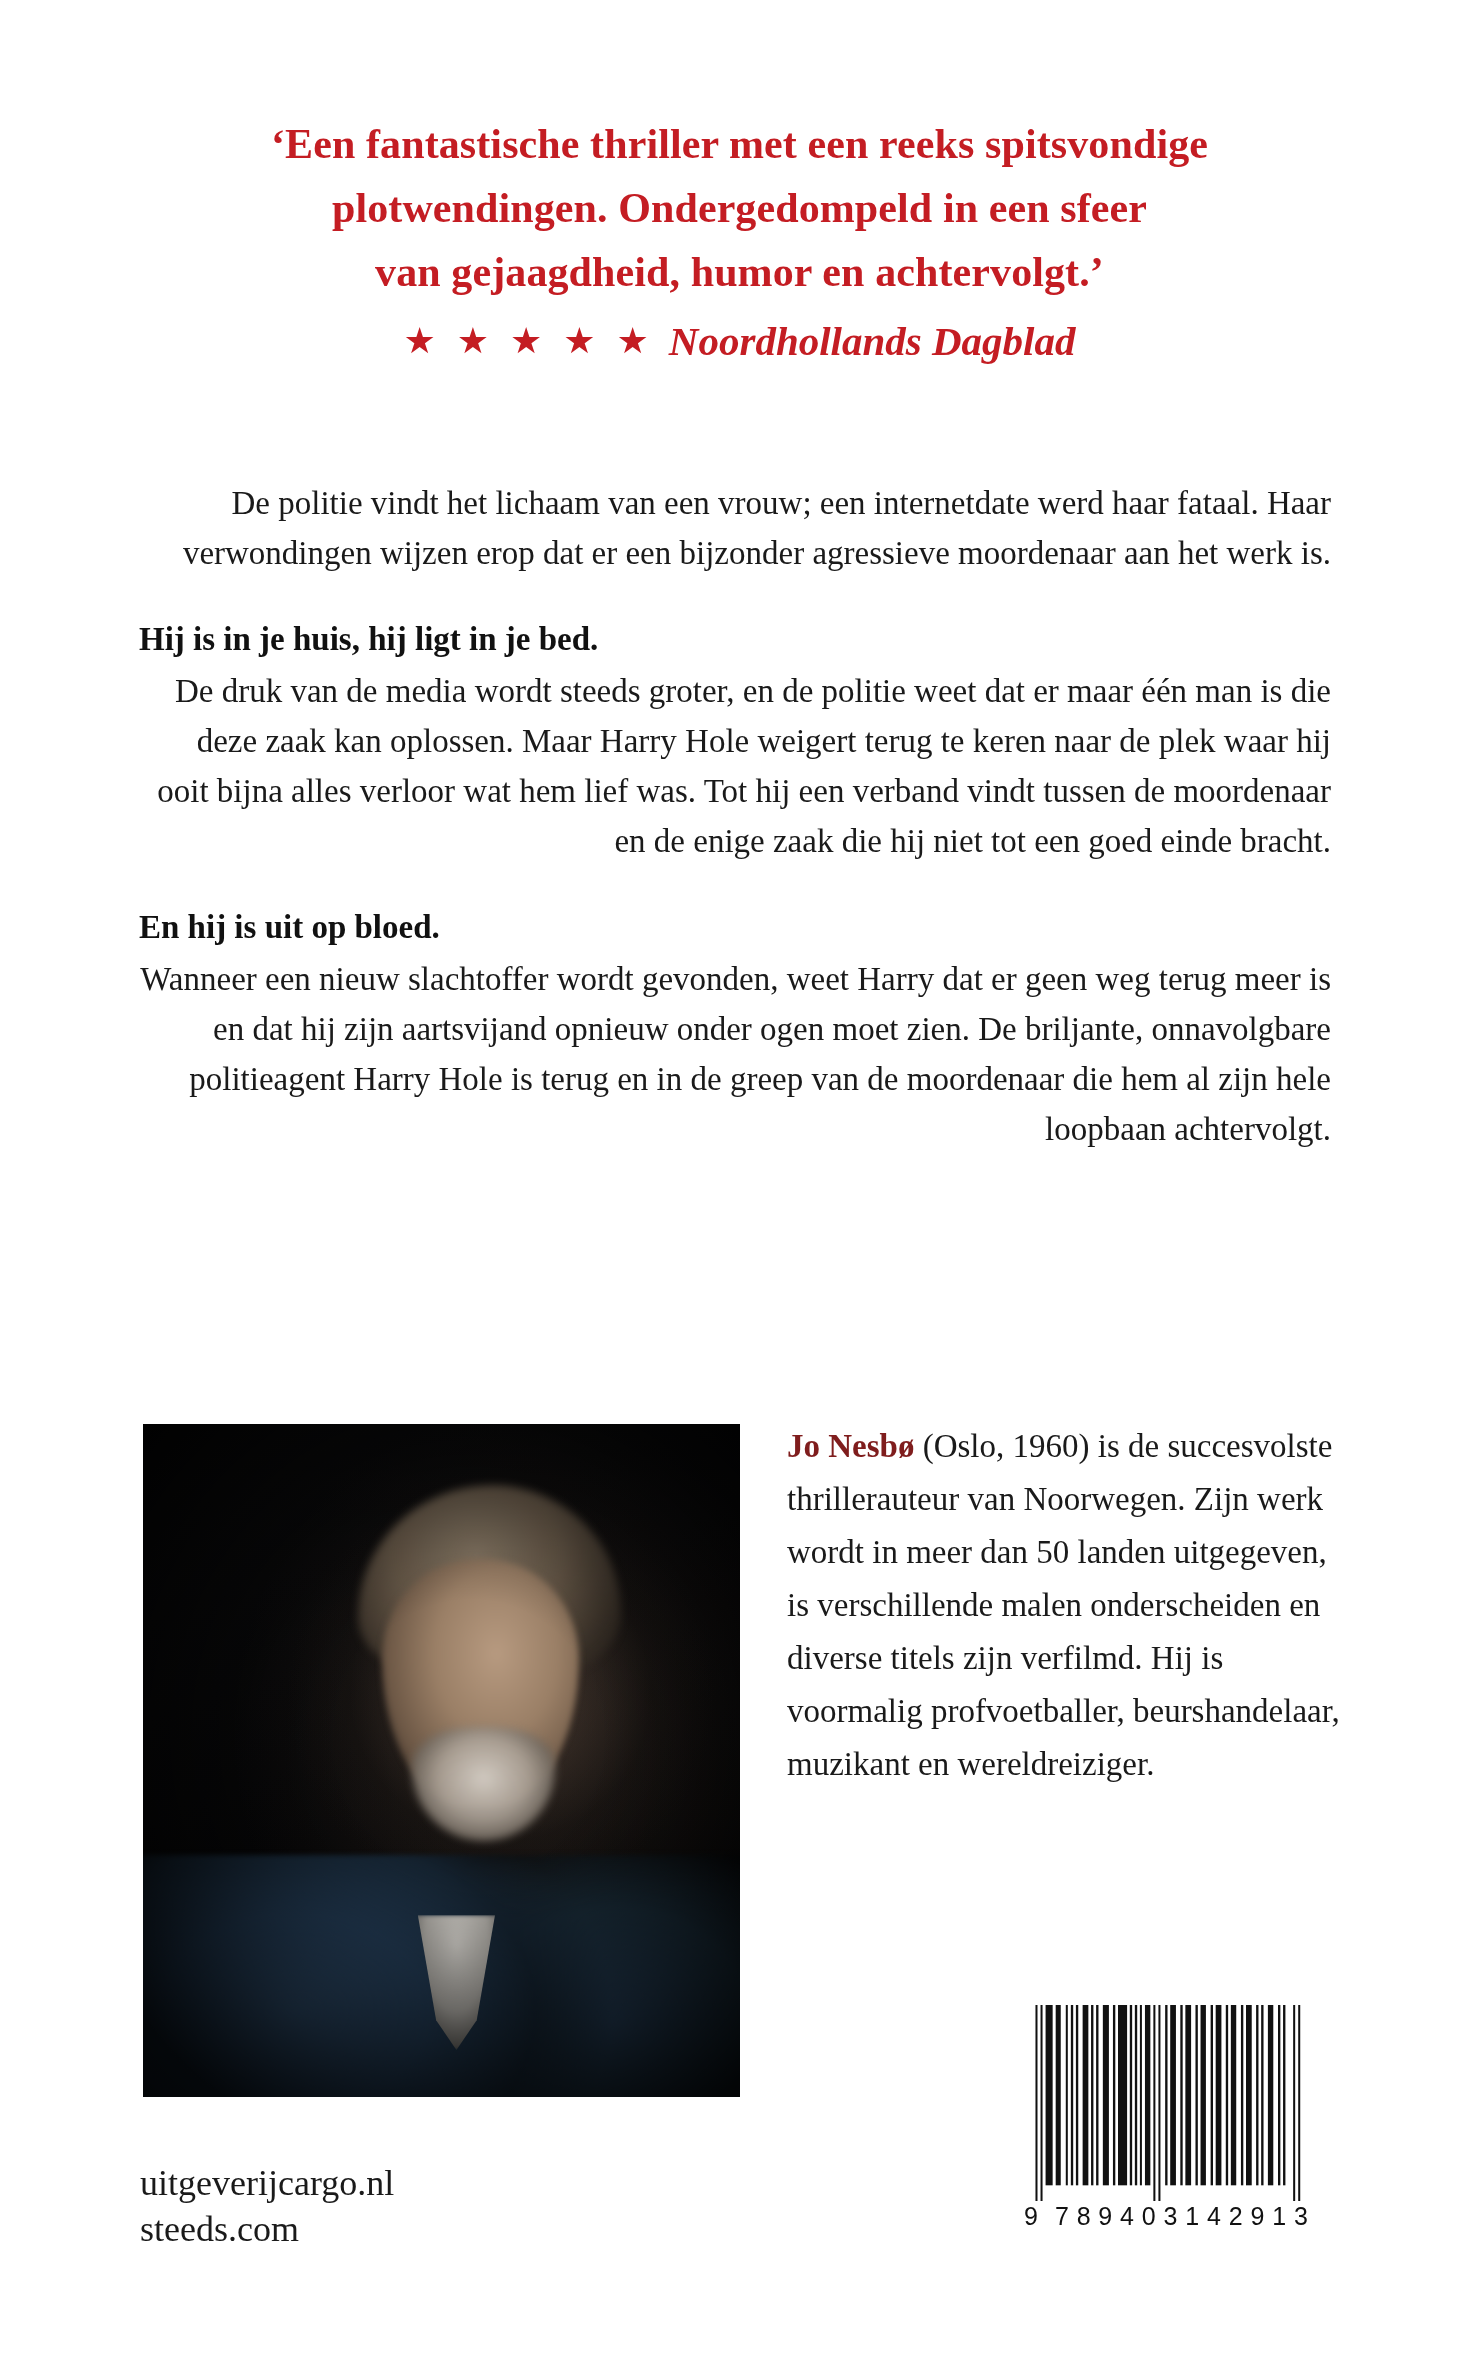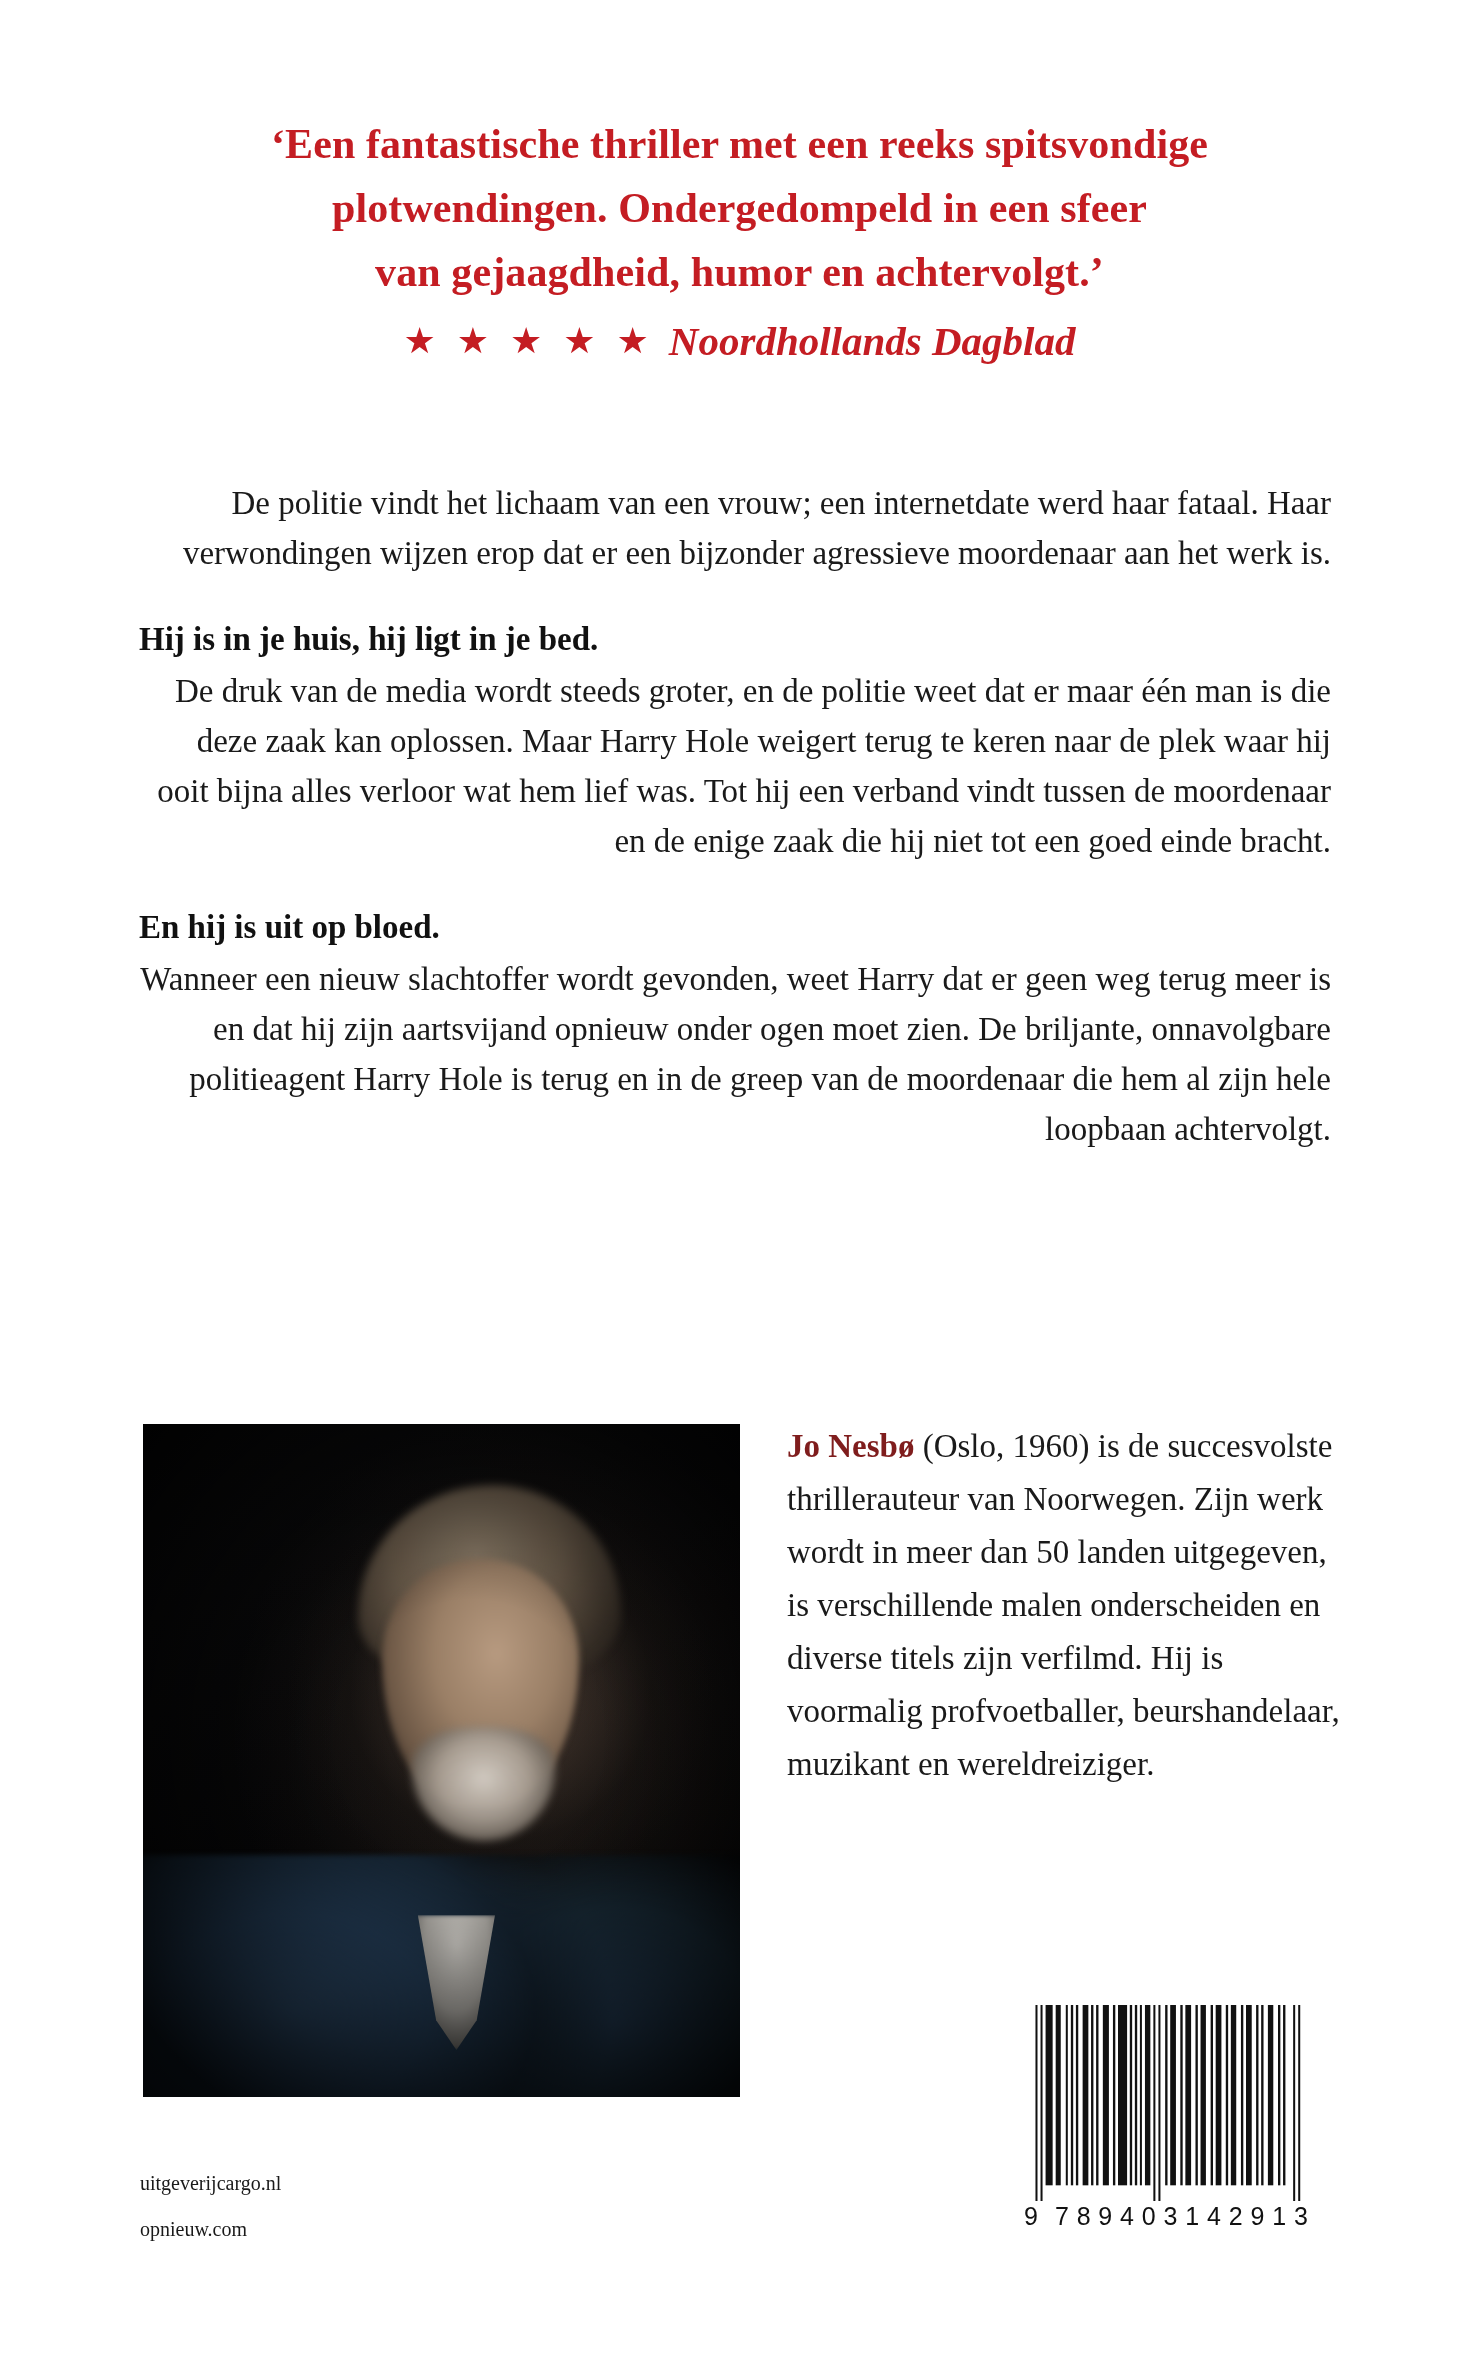--- a/index.html
+++ b/index.html
@@ -163,21 +163,21 @@
   .author-name {
     font-weight: bold;
     color: #7f1d1d;
   }
 
   
   .footer-links {
     position: absolute;
     left: 140px;
     top: 2160px;
-    font-size: 20px;
+    font-size: 36px;
     line-height: 46px;
     color: #1a1a1a;
   }
   .footer-links a {
     color: inherit;
     text-decoration: none;
     display: block;
   }
 
   
@@ -245,21 +245,21 @@
   <div class="ph-tshirt"></div>
   <div class="ph-vignette"></div>
 </div>
 
 <div class="author-bio">
   <span class="author-name">Jo Nesbø</span><span> (Oslo, 1960) is de succesvolste thrillerauteur van Noorwegen. Zijn werk wordt in meer dan 50 landen uitgegeven, is verschillende malen onderscheiden en diverse titels zijn verfilmd. Hij is voormalig profvoetballer, beurshandelaar, muzikant en wereldreiziger.</span>
 </div>
 
 <div class="footer-links">
   <a href="#">uitgeverijcargo.nl</a>
-  <a href="#">opnieuw.com</a>
+  <a href="#">steeds.com</a>
 </div>
 
 <div class="barcode-wrap">
   <svg class="barcode-bars" viewBox="0 0 190 100" preserveAspectRatio="none">
     <rect x="0" y="0" width="190" height="100" fill="#ffffff"></rect>
     <g fill="#111111">
 
       <rect x="8" y="0" width="1.2" height="100"></rect>
       <rect x="11" y="0" width="1.2" height="100"></rect>
 

